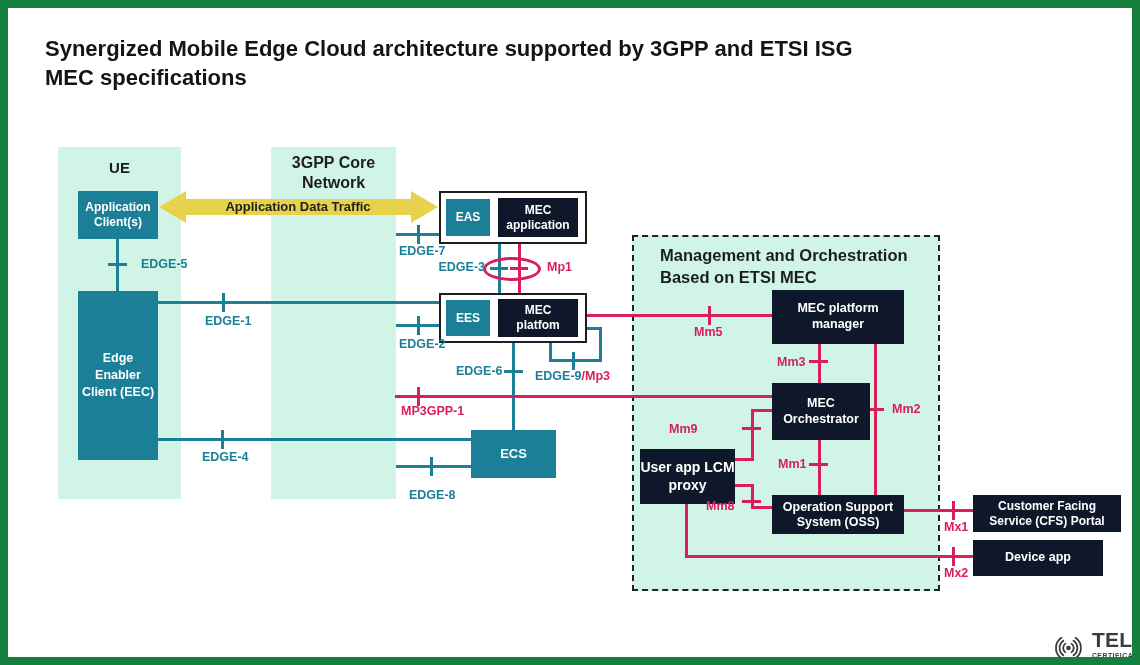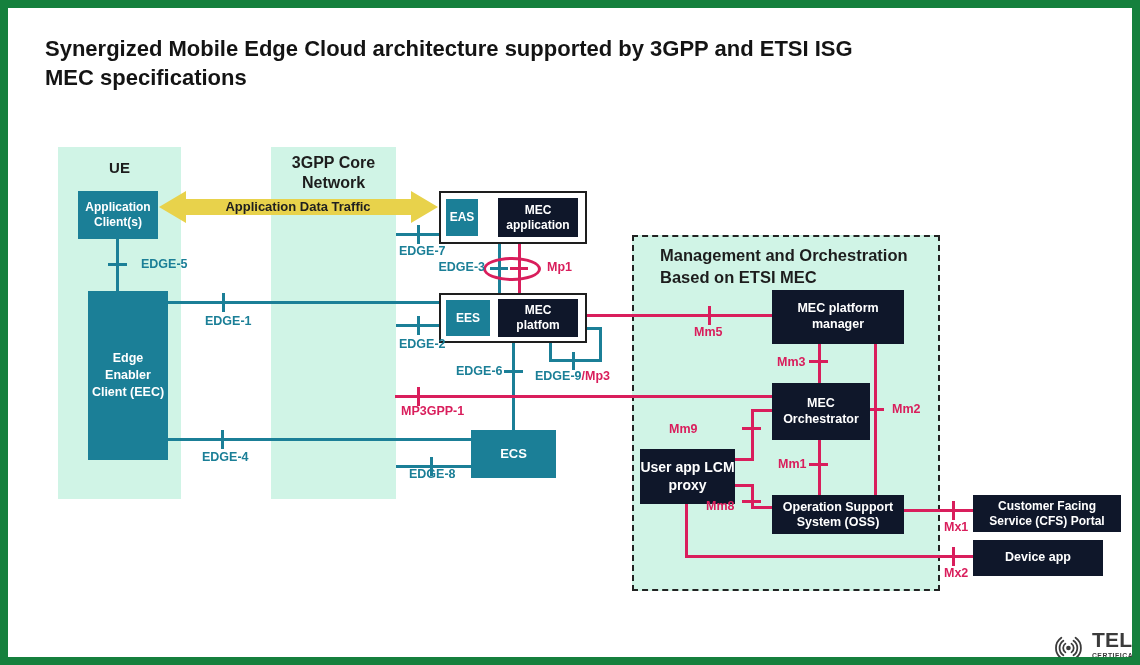--- a/index.html
+++ b/index.html
@@ -107,28 +107,28 @@
   <div class="hline pink" style="left:896px;top:501px;width:69px;"></div>
   <div class="vline pink" style="left:944px;top:493px;height:19px;"></div>
   <div class="vline pink" style="left:677px;top:496px;height:54px;"></div>
   <div class="hline pink" style="left:677px;top:547px;width:288px;"></div>
   <div class="vline pink" style="left:944px;top:539px;height:19px;"></div>
 
   <div class="node teal-bg" style="left:70px;top:183px;width:80px;height:48px;font-size:12px;">
     <span class="pre">Application
 Client(s)</span>
   </div>
-  <div class="node teal-bg" style="left:80px;top:283px;width:80px;height:169px;font-size:12.5px;line-height:1.35;">
+  <div class="node teal-bg" style="left:70px;top:283px;width:80px;height:169px;font-size:12.5px;line-height:1.35;">
     <span class="pre">Edge
 Enabler
 Client (EEC)</span>
   </div>
 
   <div class="frame" style="left:431px;top:183px;width:148px;height:53px;"></div>
-  <div class="node teal-bg" style="left:438px;top:191px;width:32px;height:37px;font-size:12px;font-weight:700;">
+  <div class="node teal-bg" style="left:438px;top:191px;width:44px;height:37px;font-size:12px;font-weight:700;">
     <span>EAS</span>
   </div>
   <div class="node pink-bg" style="left:490px;top:190px;width:80px;height:39px;font-size:12px;">
     <span class="pre">MEC
 application</span>
   </div>
 
   <div class="frame" style="left:431px;top:285px;width:148px;height:50px;"></div>
   <div class="node teal-bg" style="left:438px;top:292px;width:44px;height:36px;font-size:12px;font-weight:700;">
     <span>EES</span>
@@ -169,21 +169,21 @@
   <div class="lab t" style="left:133px;top:249px;">EDGE-5</div>
   <div class="lab t" style="left:197px;top:306px;">EDGE-1</div>
   <div class="lab t" style="left:391px;top:236px;">EDGE-7</div>
   <div class="lab t" style="left:425px;top:252px;width:52px;text-align:right;">EDGE-3</div>
   <div class="lab p" style="left:539px;top:252px;">Mp1</div>
   <div class="lab t" style="left:391px;top:329px;">EDGE-2</div>
   <div class="lab t" style="left:448px;top:356px;">EDGE-6</div>
   <div class="lab" style="left:527px;top:361px;"><span class="t" style="color:#1b7f97;">EDGE-9</span><span style="color:#d91e5c;">/Mp3</span></div>
   <div class="lab p" style="left:393px;top:396px;">MP3GPP-1</div>
   <div class="lab t" style="left:194px;top:442px;">EDGE-4</div>
-  <div class="lab t" style="left:401px;top:459px;">EDGE-8</div>
+  <div class="lab t" style="left:401px;top:480px;">EDGE-8</div>
   <div class="lab p" style="left:686px;top:317px;">Mm5</div>
   <div class="lab p" style="left:769px;top:347px;">Mm3</div>
   <div class="lab p" style="left:884px;top:394px;text-align:center;">Mm2</div>
   <div class="lab p" style="left:661px;top:414px;">Mm9</div>
   <div class="lab p" style="left:770px;top:449px;">Mm1</div>
   <div class="lab p" style="left:698px;top:491px;">Mm8</div>
   <div class="lab p" style="left:936px;top:512px;">Mx1</div>
   <div class="lab p" style="left:936px;top:558px;">Mx2</div>
 
   <div class="logo">

